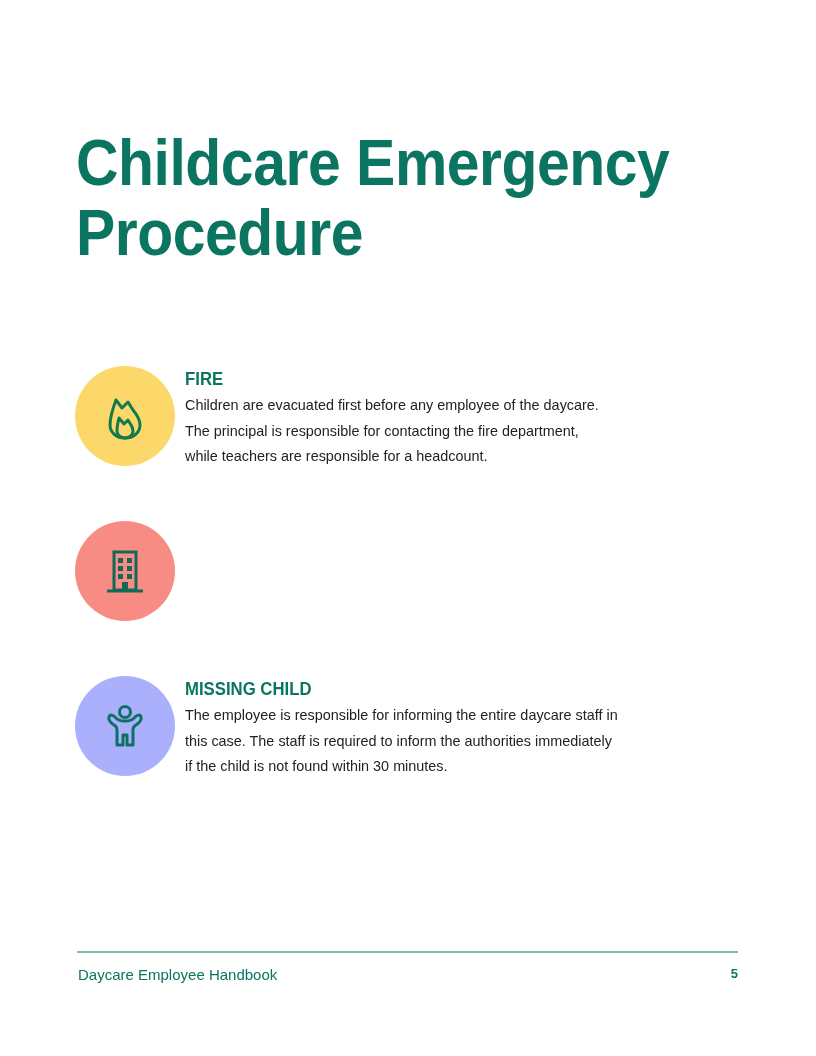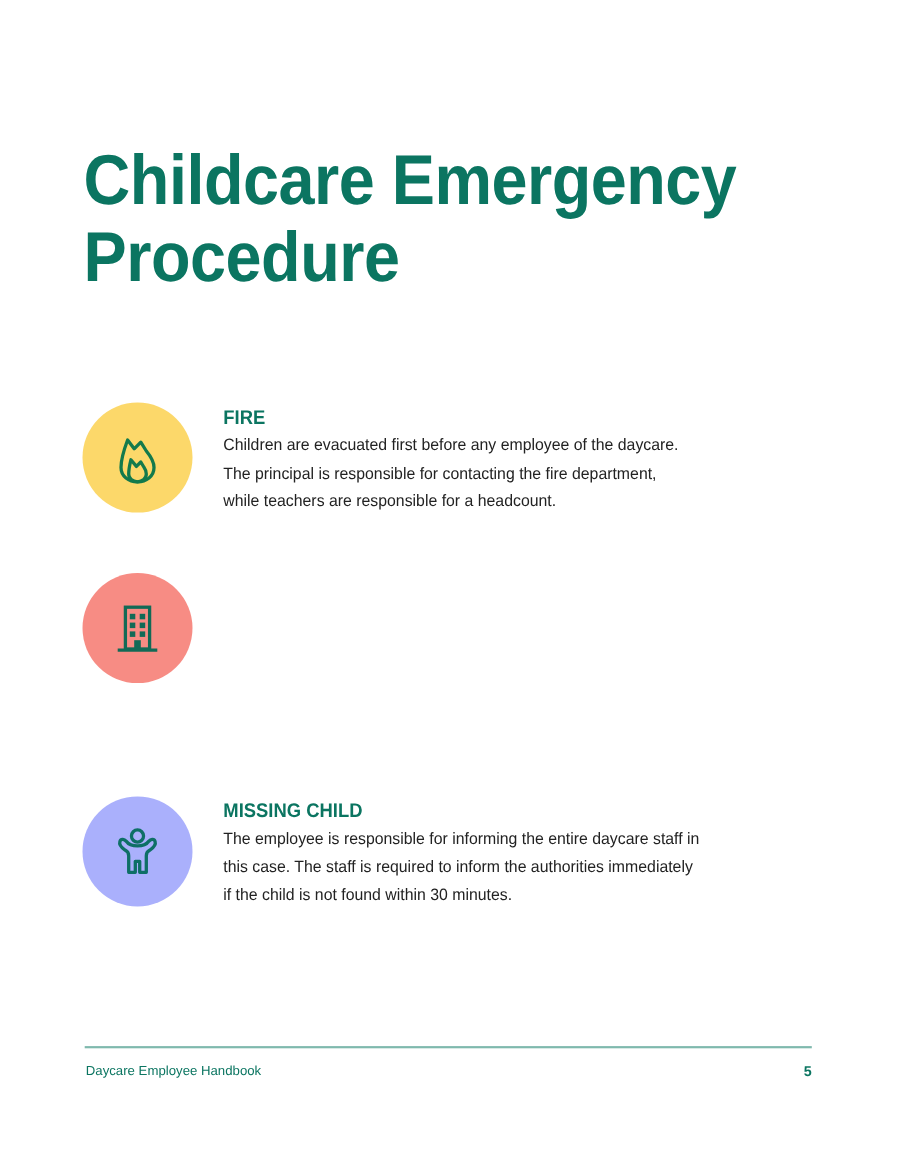--- a/index.html
+++ b/index.html
@@ -45,21 +45,21 @@
       display: flex;
       align-items: center;
       justify-content: center;
     }
     .circle svg {
       width: 50px;
       height: 50px;
     }
     .text-block {
       position: absolute;
-      left: 128px;
+      left: 110px;
       top: 2px;
       width: 560px;
     }
     .heading {
       font-family: "Liberation Sans", sans-serif;
       font-weight: 700;
       font-size: 18px;
       line-height: 22px;
       color: #0b7561;
       margin: 0 0 2px 0;
@@ -81,21 +81,21 @@
       left: 77px;
       top: 951px;
       width: 661px;
       height: 2px;
       background: #7fb9ad;
     }
     .footer-left {
       position: absolute;
       left: 78px;
       top: 966px;
-      font-size: 12px;
+      font-size: 15px;
       color: #0b7561;
       font-family: "Liberation Sans", sans-serif;
     }
     .footer-right {
       position: absolute;
       right: 78px;
       top: 966px;
       font-size: 13px;
       font-weight: 700;
       color: #0b7561;
@@ -131,21 +131,21 @@
       <rect x="27" y="12" width="5" height="5" fill="#126a56"></rect>
       <rect x="18" y="20" width="5" height="5" fill="#126a56"></rect>
       <rect x="27" y="20" width="5" height="5" fill="#126a56"></rect>
       <rect x="18" y="28" width="5" height="5" fill="#126a56"></rect>
       <rect x="27" y="28" width="5" height="5" fill="#126a56"></rect>
       <rect x="22" y="36" width="6" height="8" fill="#126a56"></rect>
     </svg>
   </div>
 </div>
 
-<div class="section" style="top:676px;margin-top:48px;">
+<div class="section" style="top:676px;">
   <div class="circle" style="background:#aab0fc;">
     <svg viewBox="0 0 50 50" fill="none" stroke="#0e6f66" stroke-width="3" stroke-linejoin="round" stroke-linecap="round">
       <circle cx="25" cy="11" r="5.5"></circle>
       <path d="M9 16 C8 19 11 22 14 24 C16 25 17 26 17 29 L17 44 L23 44 L23 34 L27 34 L27 44 L33 44 L33 29 C33 26 34 25 36 24 C39 22 42 19 41 16 C40 13 37 14 35 16 C33 19 30 20 25 20 C20 20 17 19 15 16 C13 14 10 13 9 16 Z"></path>
     </svg>
   </div>
   <div class="text-block">
     <h2 class="heading">MISSING CHILD</h2>
     <p class="body-text">The employee is responsible for informing the entire daycare staff in
 this case. The staff is required to inform the authorities immediately

